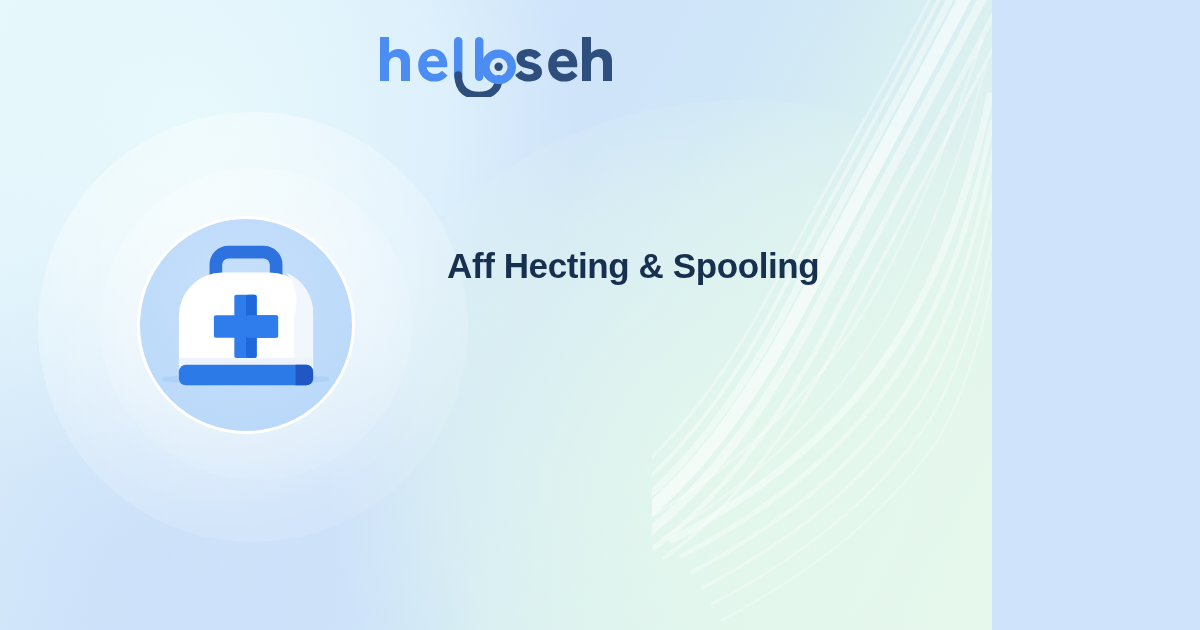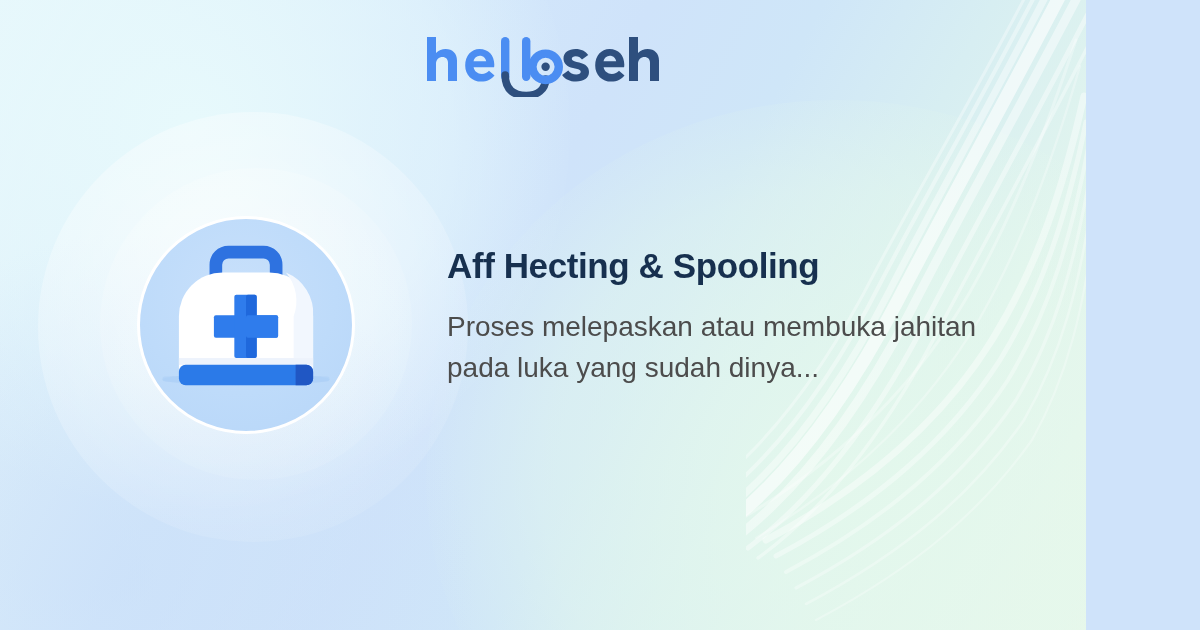--- a/index.html
+++ b/index.html
@@ -10,21 +10,21 @@
     overflow: hidden;
   }
   body {
     font-family: "Liberation Sans", sans-serif;
     background: #cfe3fa;
   }
 
   
   .card {
     position: relative;
-    width: 1086px;
+    width: 992px;
     height: 630px;
     overflow: hidden;
     background:
       linear-gradient(118deg,
         #e8f7fb 0%,
         #ddeffa 14%,
         #d3e7fb 30%,
         #cfe3fa 46%,
         #cfe6f8 58%,
         #d7eef2 70%,
@@ -220,16 +220,15 @@
         <rect x="76" y="99" width="66" height="23" rx="2" fill="#2f7cec"></rect>
         <rect x="97" y="78" width="23" height="65" rx="2" fill="#2f7cec"></rect>
         <rect x="109" y="78" width="11" height="65" rx="2" fill="#1f68dc"></rect>
         <rect x="109" y="99" width="33" height="23" rx="2" fill="#2f7cec"></rect>
       </g>
     </svg>
   </div>
 
   <div class="text-block">
     <h1 class="entry-title">Aff Hecting &amp; Spooling</h1>
-    <p class="entry-desc">Proses melepaskan atau membuka jahitan pada luka yang sudah dinya...</p>
   </div>
 
 </div>
 
 </body></html>

